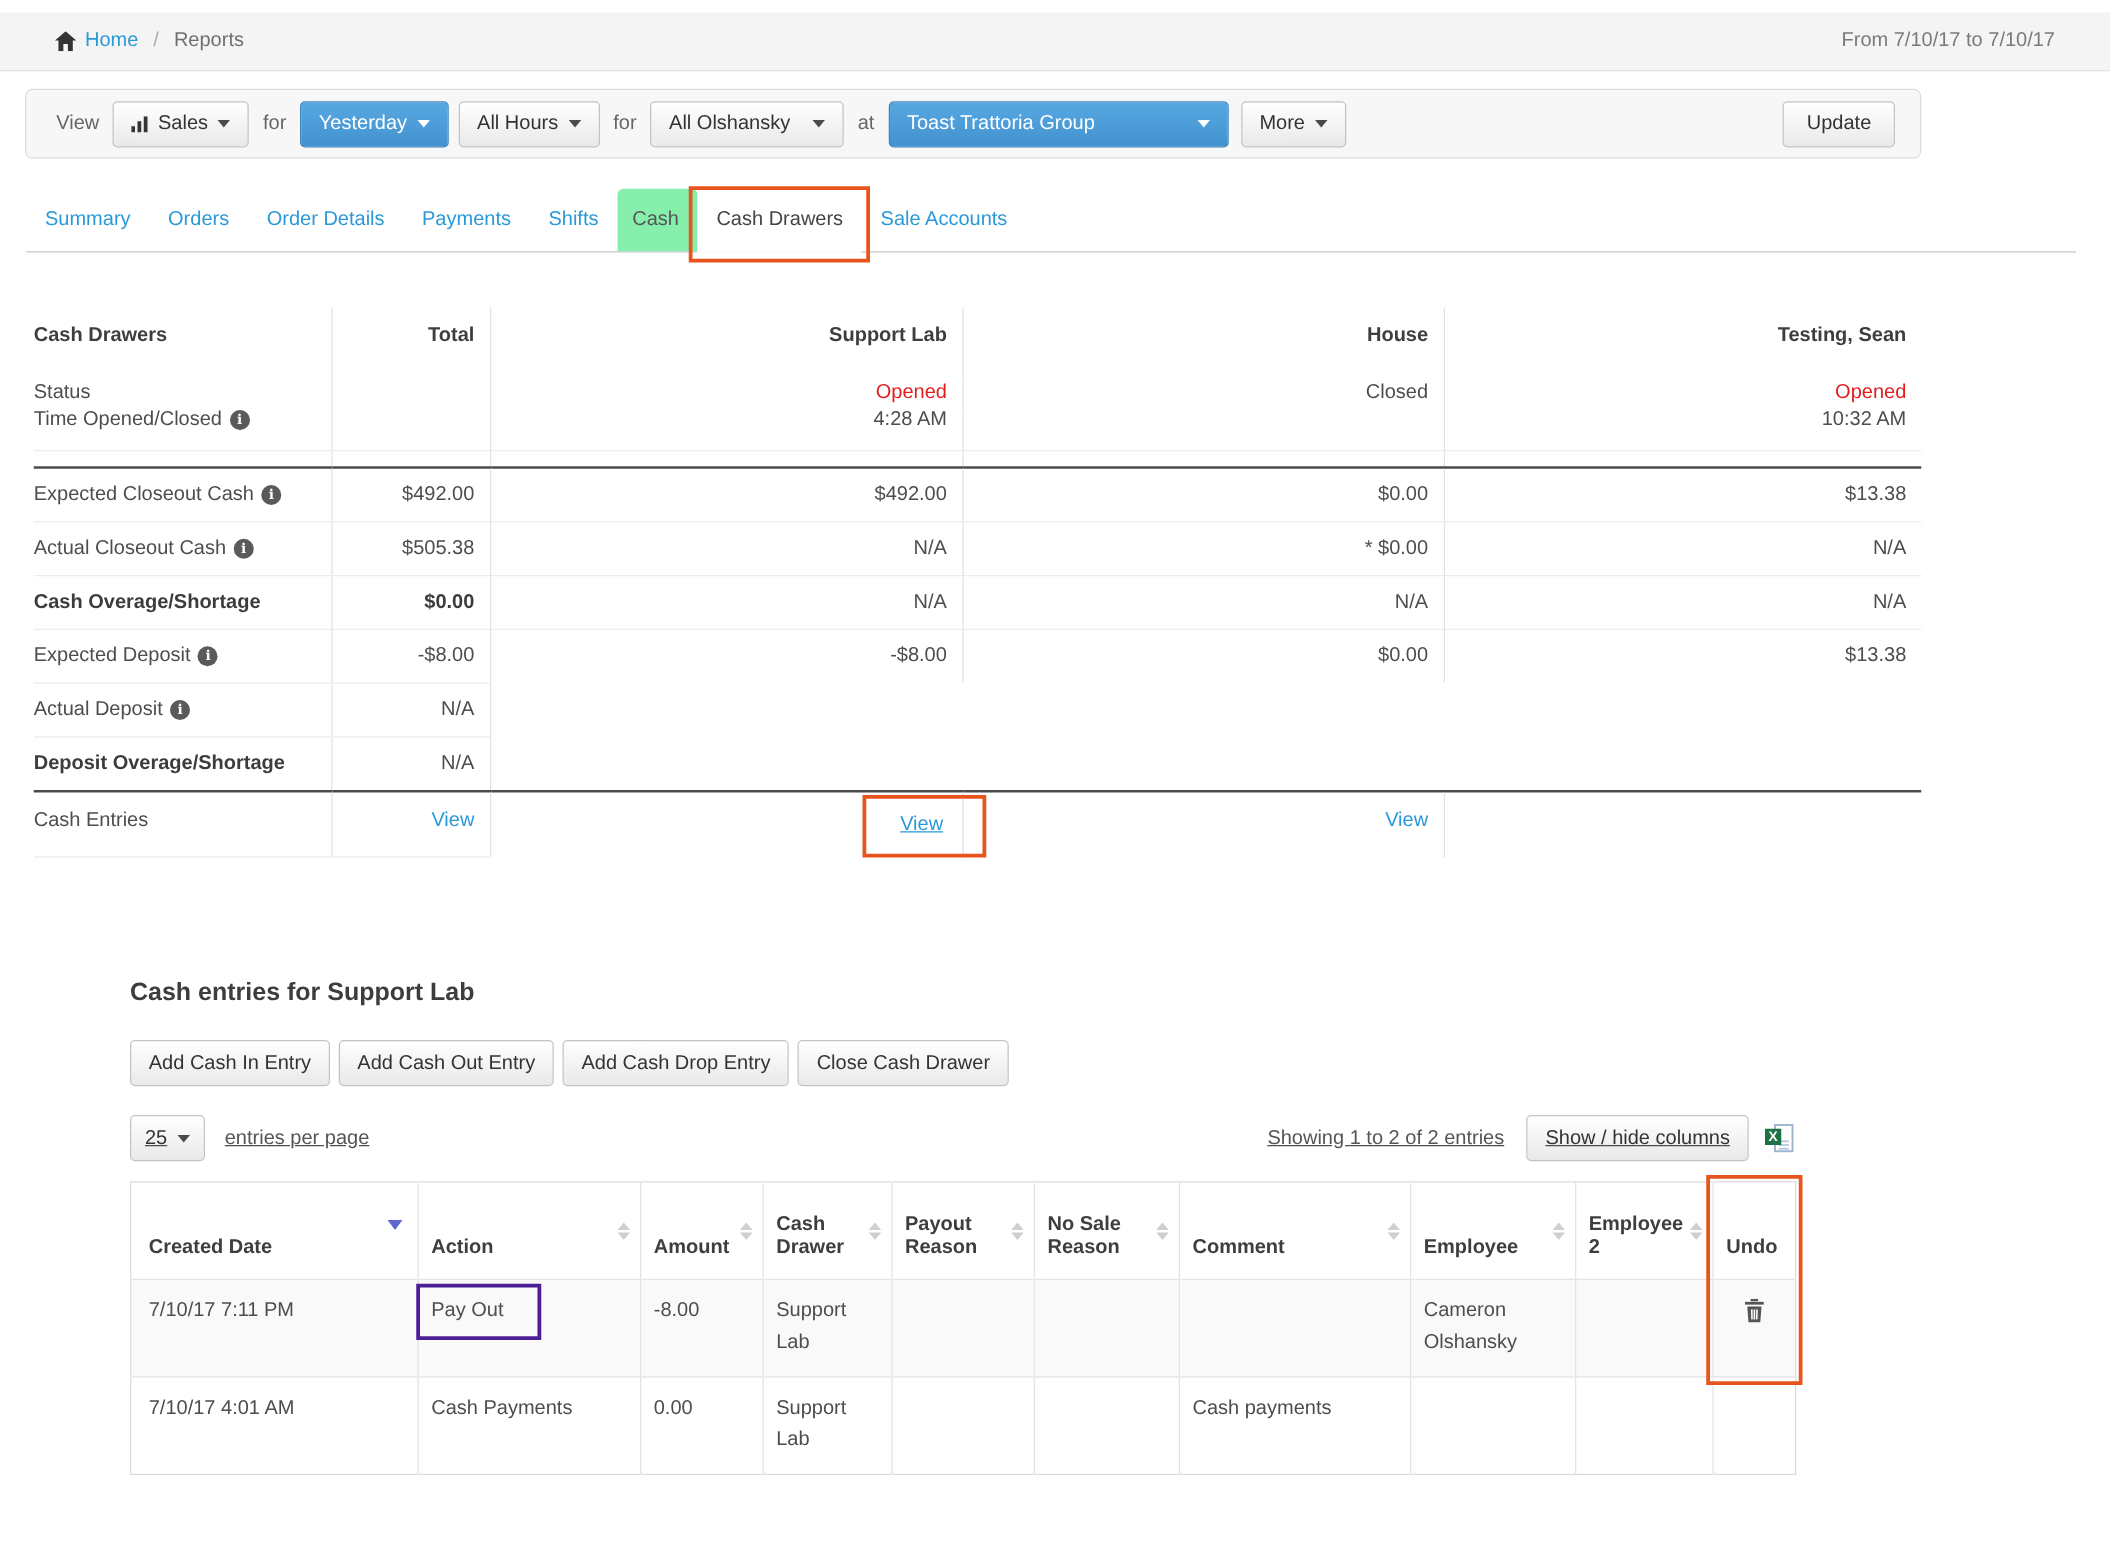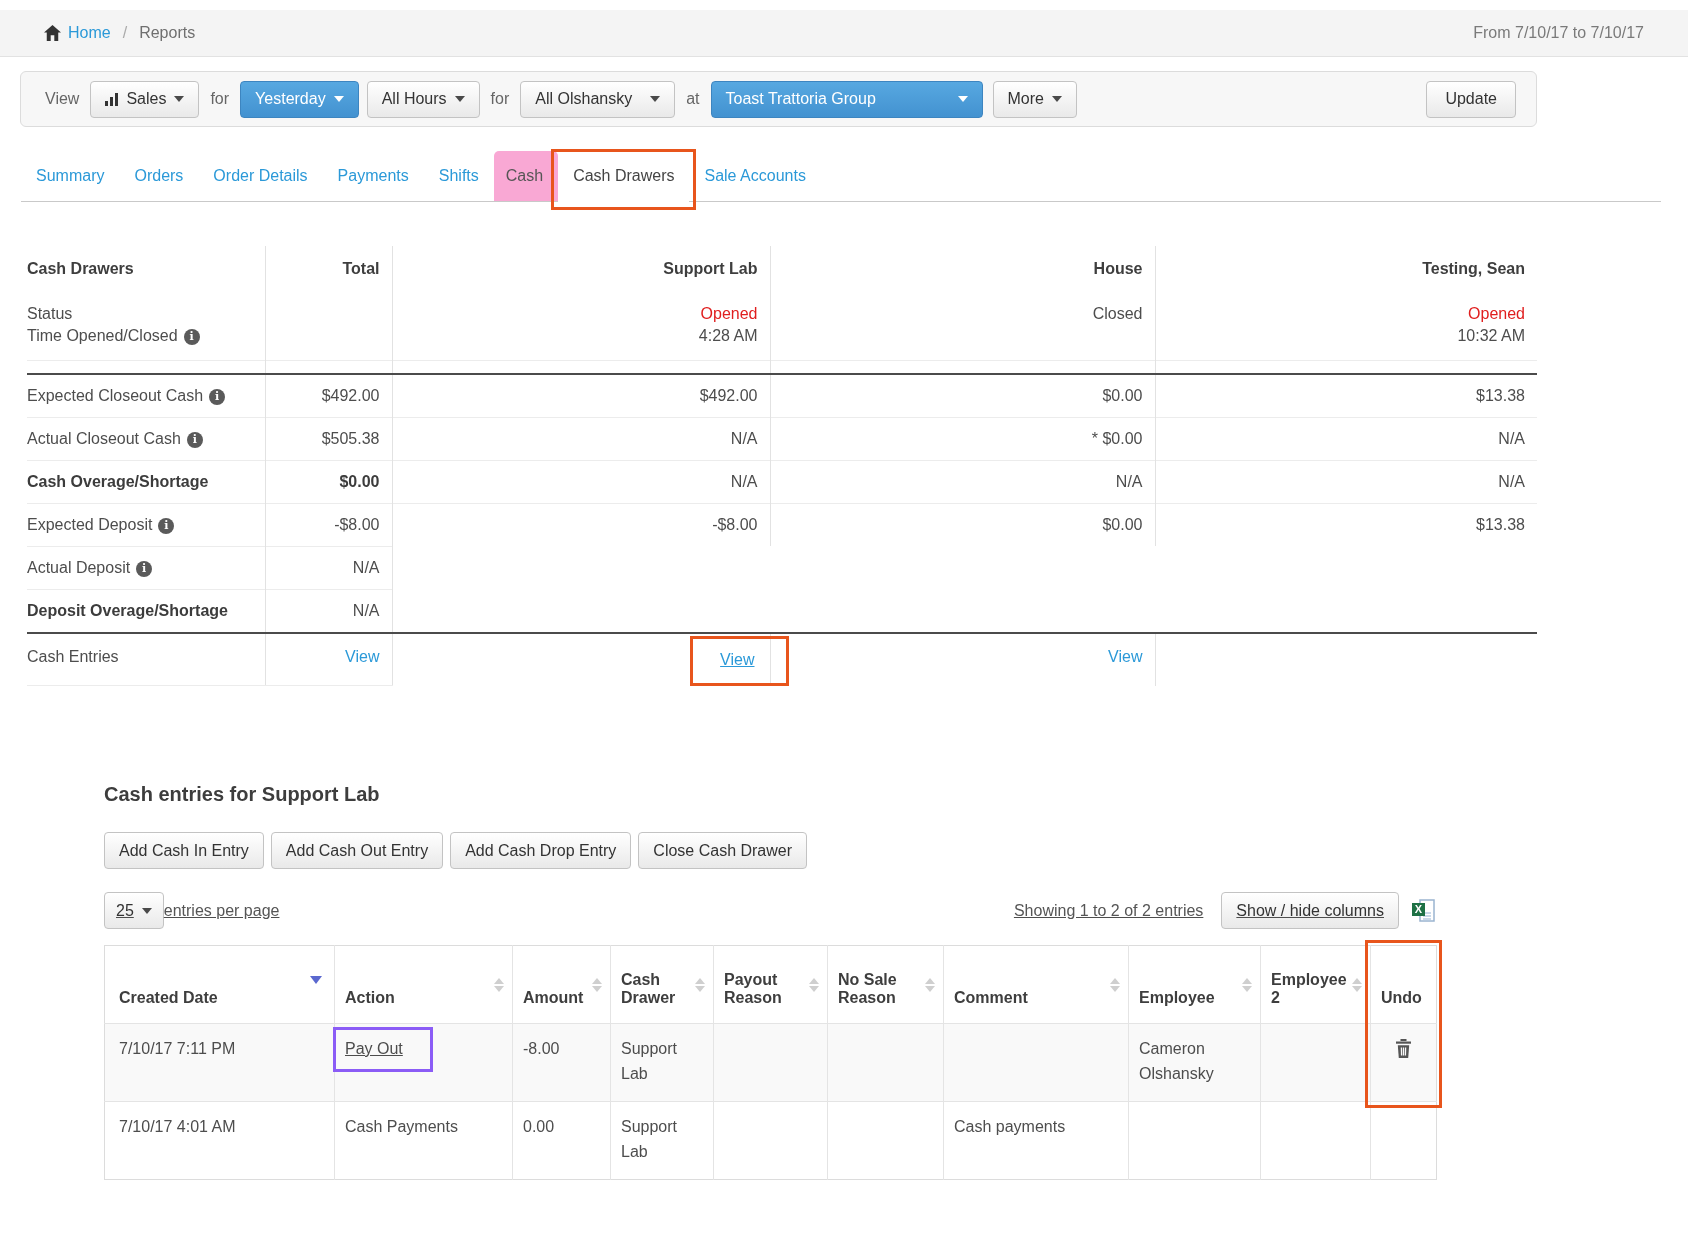--- a/index.html
+++ b/index.html
@@ -49,21 +49,21 @@
   .caret.white { border-top-color:#fff; }
   .bars-ic { margin-right:7px; display:inline-flex; align-items:flex-end; }
   .btn-update { margin-left:auto; margin-right:7px; padding:0 18px; }
 
   
   .tabs {
     display:flex; margin:24px 27px 0 21px; border-bottom:1px solid #c9c9c9;
     font-size:16px; height:51px;
   }
   .tab { line-height:50px; padding:0 15px; color:#2b99d8; position:relative; cursor:pointer; white-space:nowrap; }
-  .tab-gray { color:#555; background:#f9a8d4; border-radius:5px 5px 0 0;padding-left:12px; }
+  .tab-gray { color:#555; background:#86efac; border-radius:5px 5px 0 0;padding-left:12px; }
   .tab-active { color:#444; background:#fff; border-bottom:1px solid #fff; margin-bottom:-1px; }
   .tab-box {
     position:absolute; left:-7px; right:-7px; top:-2px; bottom:-9px;
     border:3px solid #e8551c; z-index:3; pointer-events:none;
   }
 
   
   .sum-table {
     margin:44px 0 0 27px; width:1510px; border-collapse:collapse; table-layout:fixed;
     font-size:16px; color:#4d4d4d;
@@ -93,21 +93,21 @@
     display:inline-block; border:3px solid #e8551c;
     padding:12px 31px 14px 27px; margin:-12px -31px -14px -27px;
   }
   .view-box a { text-decoration:underline; }
 
   
   .section-heading { margin:97px 16px 0 104px; font-size:20px; font-weight:bold; color:#3d3d3d; }
   .entries { margin-left:104px; width:1332px; }
   .btn-row { display:flex; gap:7px; margin-top:26px; }
   .controls { display:flex; align-items:center; margin-top:23px; font-size:16px;text-decoration:underline; }
-  .per-page { color:#555; }
+  .per-page { color:#555; margin-left:16px; }
   .showing { color:#555; margin-left:auto; margin-right:18px; }
   .excel-ic { margin-left:12px; display:inline-flex; cursor:pointer; }
 
   
   .table-wrap { position:relative; margin-top:16px; width:1332px; }
   .data-table {
     border-collapse:collapse; table-layout:fixed; width:1332px;
     font-size:16px; color:#4d4d4d; border:1px solid #dcdcdc;
   }
   .data-table th {
@@ -125,22 +125,22 @@
   .sort-arrows i { display:block; width:0; height:0; border-left:5px solid transparent; border-right:5px solid transparent; }
   .sort-arrows .up { border-bottom:6px solid #cfcfcf; margin-bottom:2px; }
   .sort-arrows .dn { border-top:6px solid #cfcfcf; }
   .sort-desc {
     position:absolute; right:12px; top:30px; width:0; height:0;
     border-left:6px solid transparent; border-right:6px solid transparent;
     border-top:8px solid #5a68cf;
   }
   .w-narrow { display:inline-block; max-width:74px; }
   .payout-box {
-    display:inline-block; border:3px solid #8b5cf6;
-    padding:7px 27px 7px 9px; margin:-10px 0 0 -12px;text-decoration:underline;
+    display:inline-block; border:3px solid #4c1d95;
+    padding:7px 27px 7px 9px; margin:-10px 0 0 -12px;
   }
   .undo-box {
     position:absolute; left:1261px; top:-5px; width:77px; height:168px;
     border:3px solid #e8551c; z-index:3; pointer-events:none;
   }
   .undo-cell { text-align:center !important; padding-top:15px !important; }
   .trash-btn { display:inline-flex; cursor:pointer; }
 </style>
 </head>
 <body>

